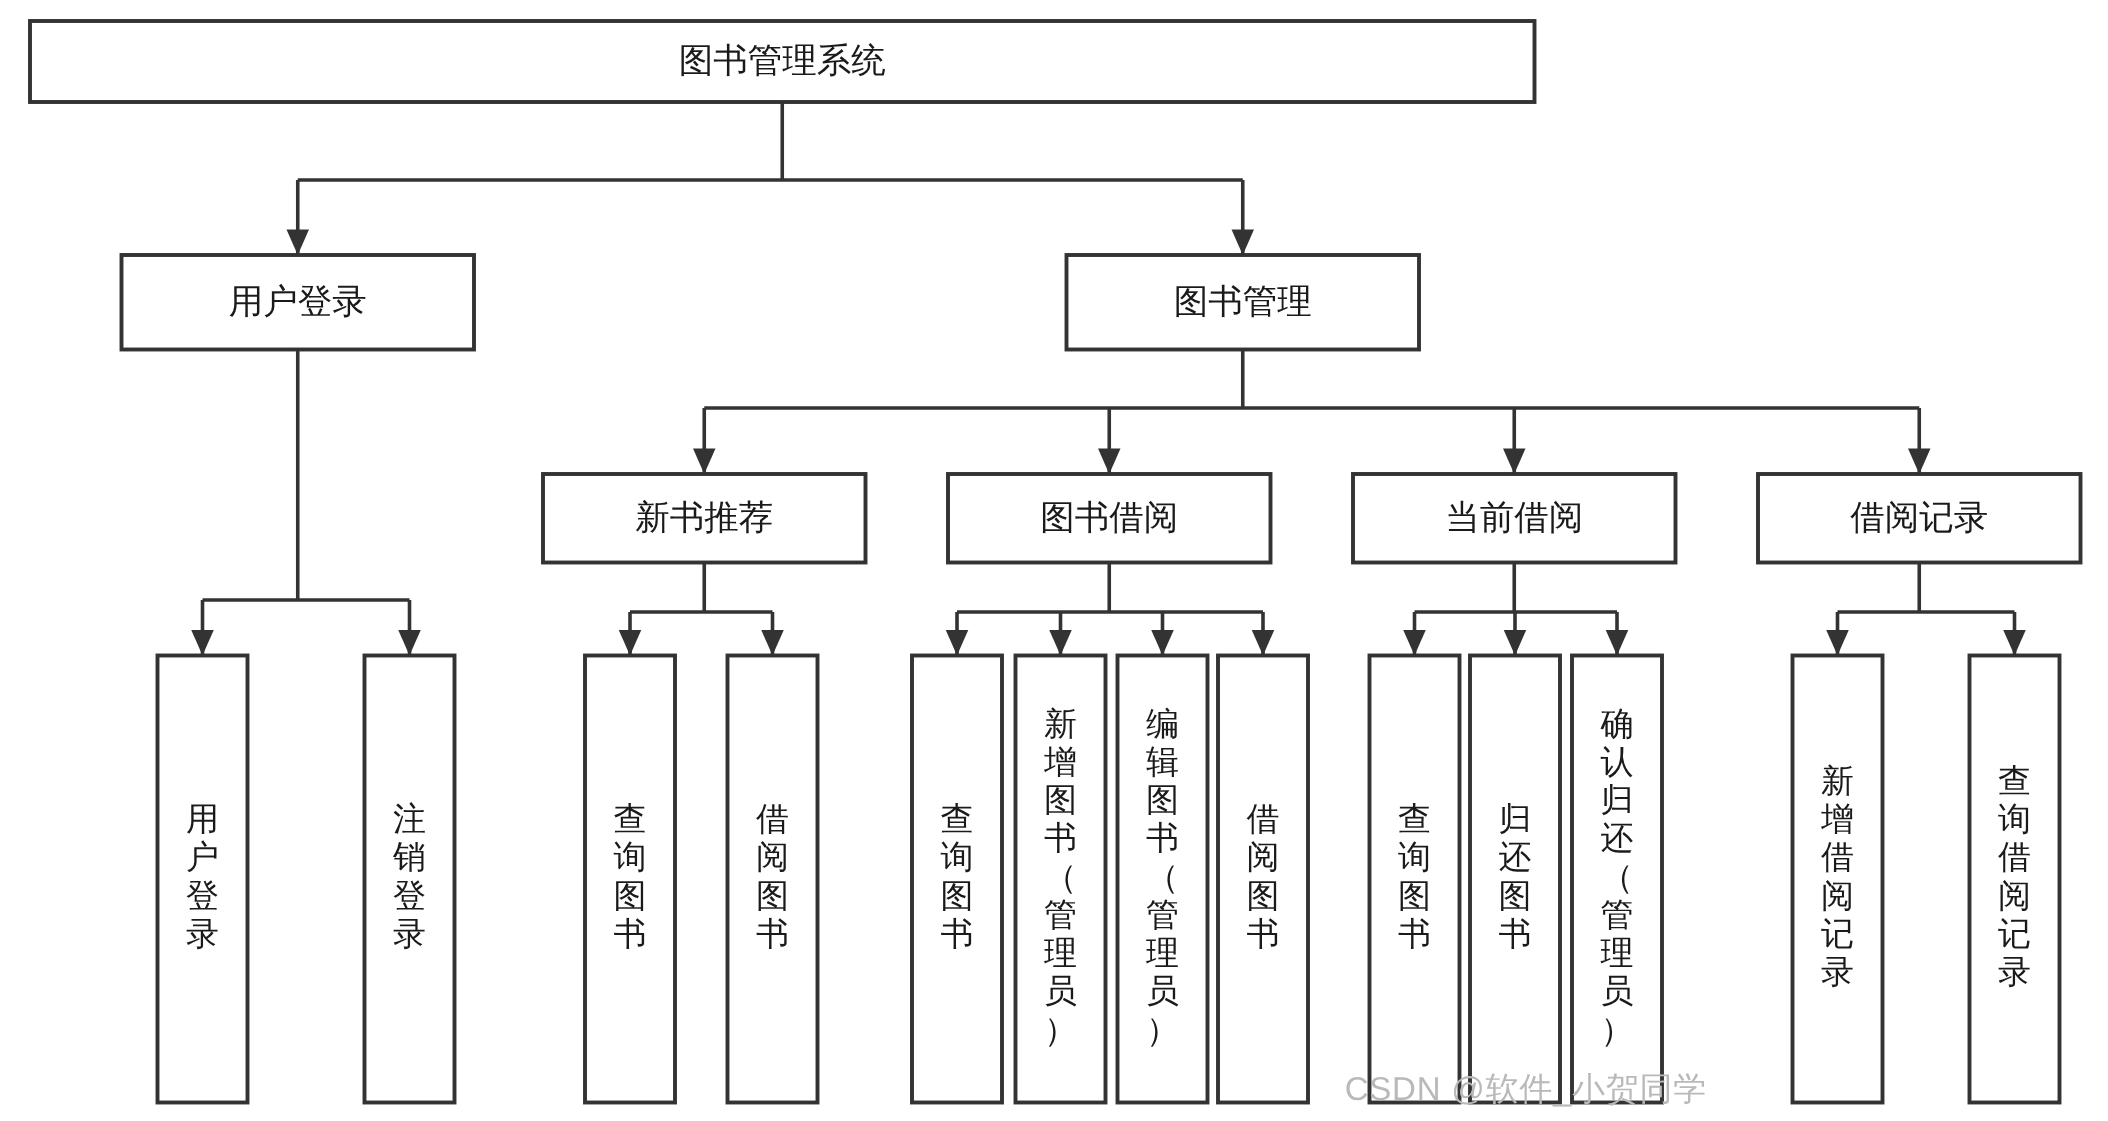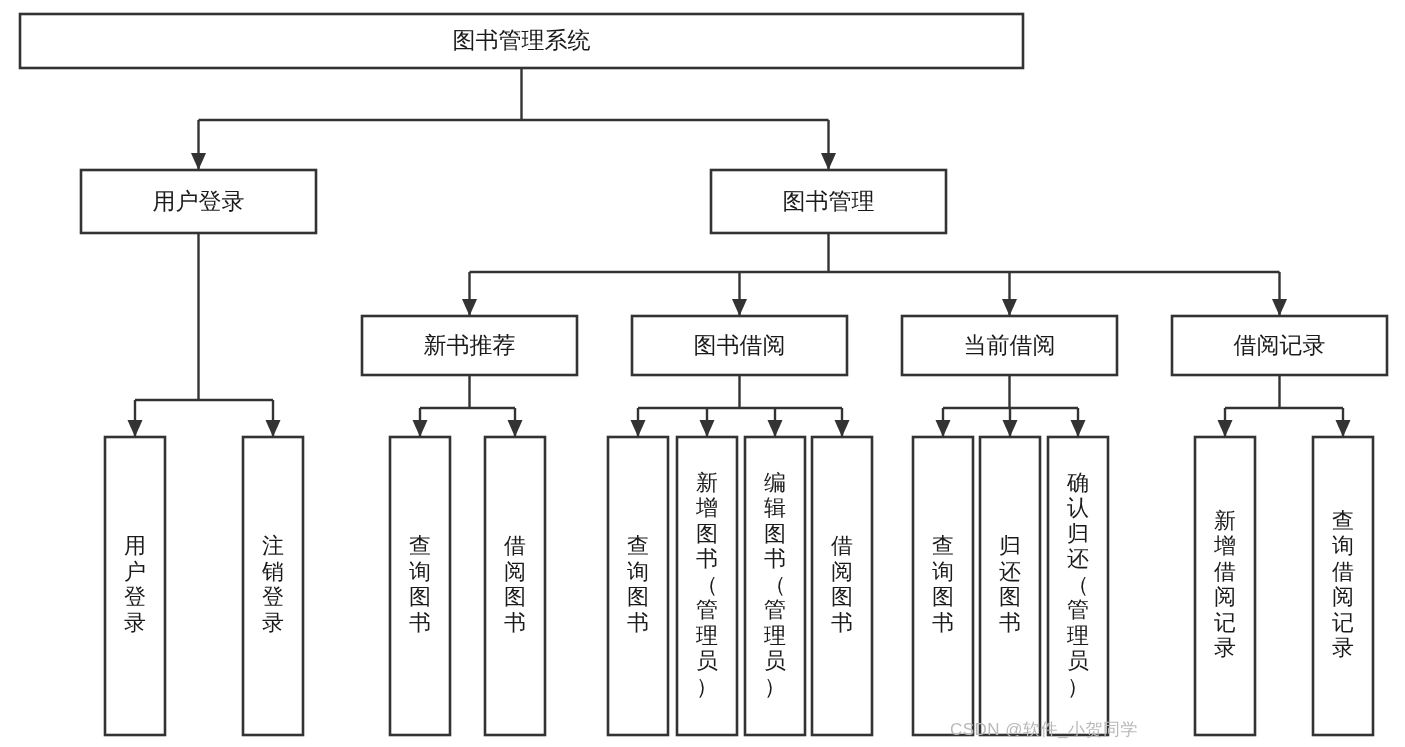--- a/index.html
+++ b/index.html
@@ -53,21 +53,21 @@
     font-family: "Liberation Sans", "DejaVu Sans", sans-serif;
     font-size: 22px;
     fill: #1a1a1a;
     text-anchor: middle;
   }
   .watermark {
     position: absolute;
     right: 8px;
     bottom: 6px;
     font-family: "Liberation Sans", "DejaVu Sans", sans-serif;
-    font-size: 17px;
+    font-size: 22px;
     color: #b9b9b9;
     letter-spacing: 0.5px;
     white-space: nowrap;
     user-select: none;
   }
 </style>
 </head>
 <body>
 
 <div id="diagram-root">

